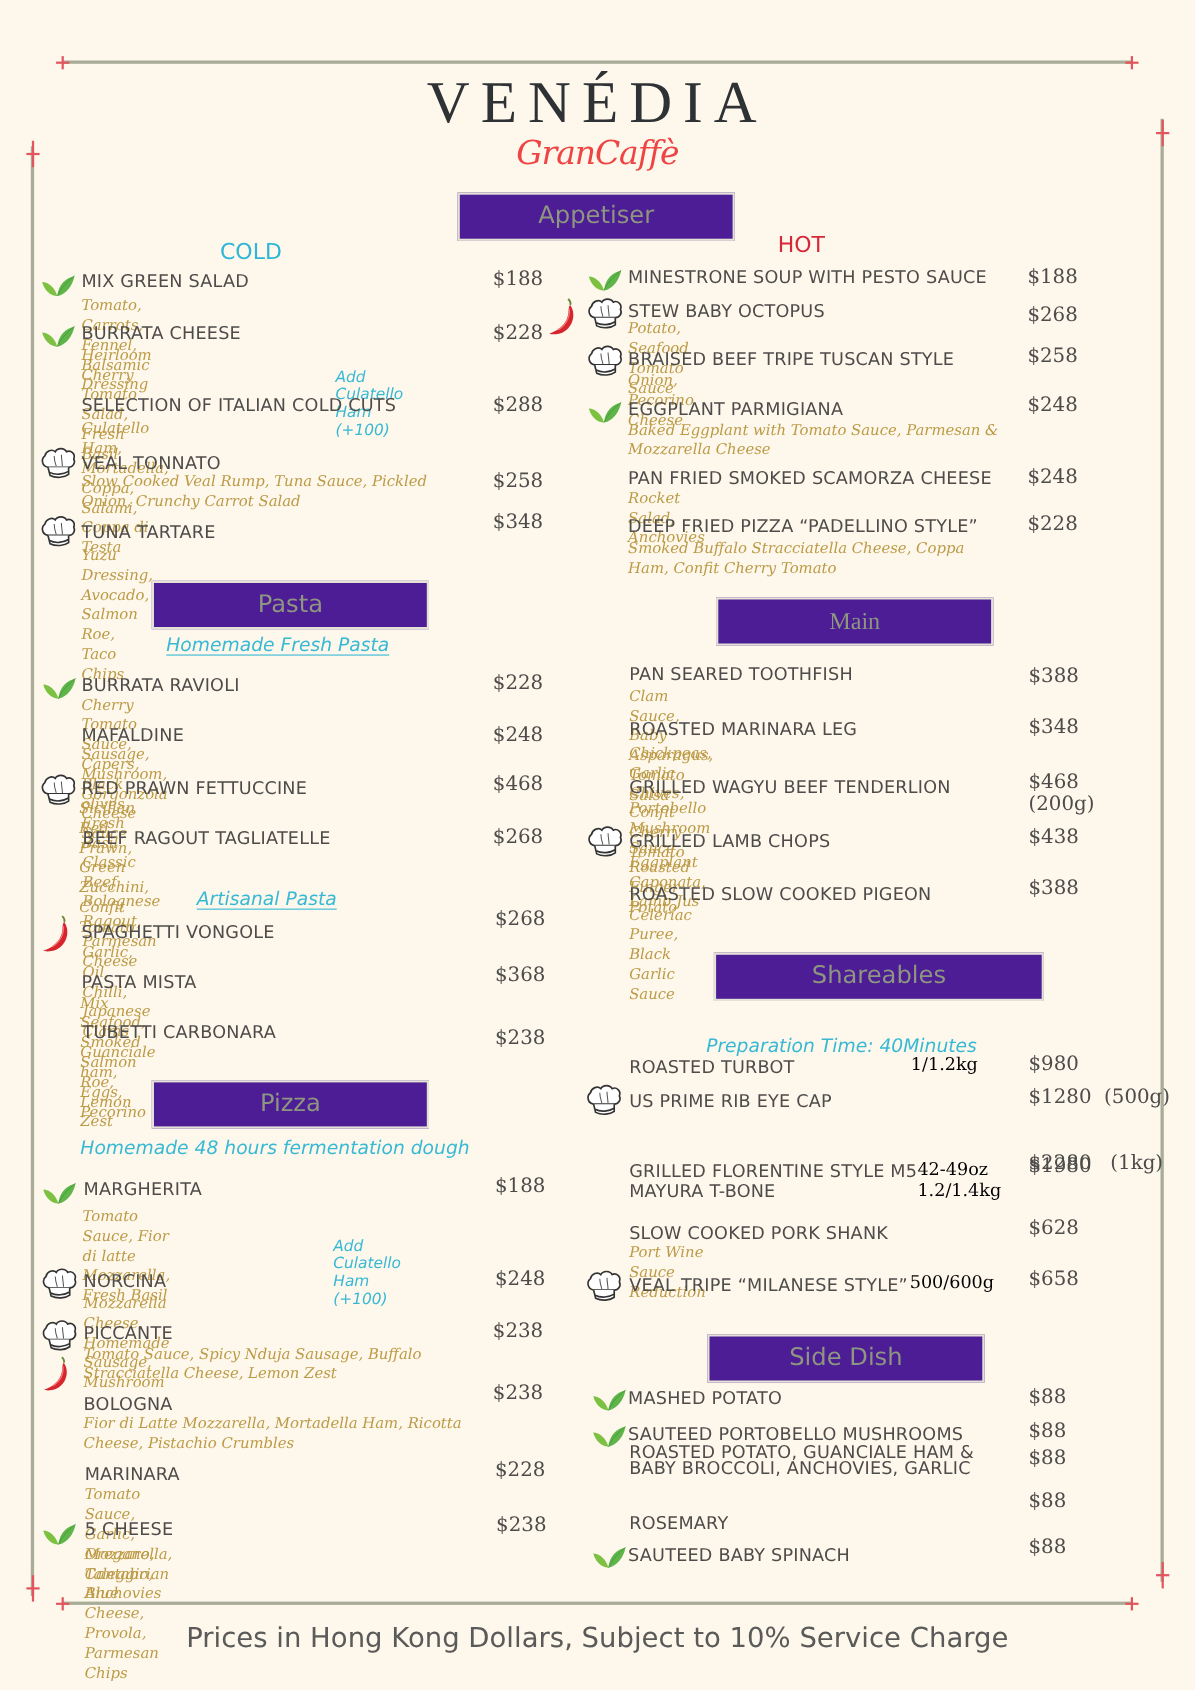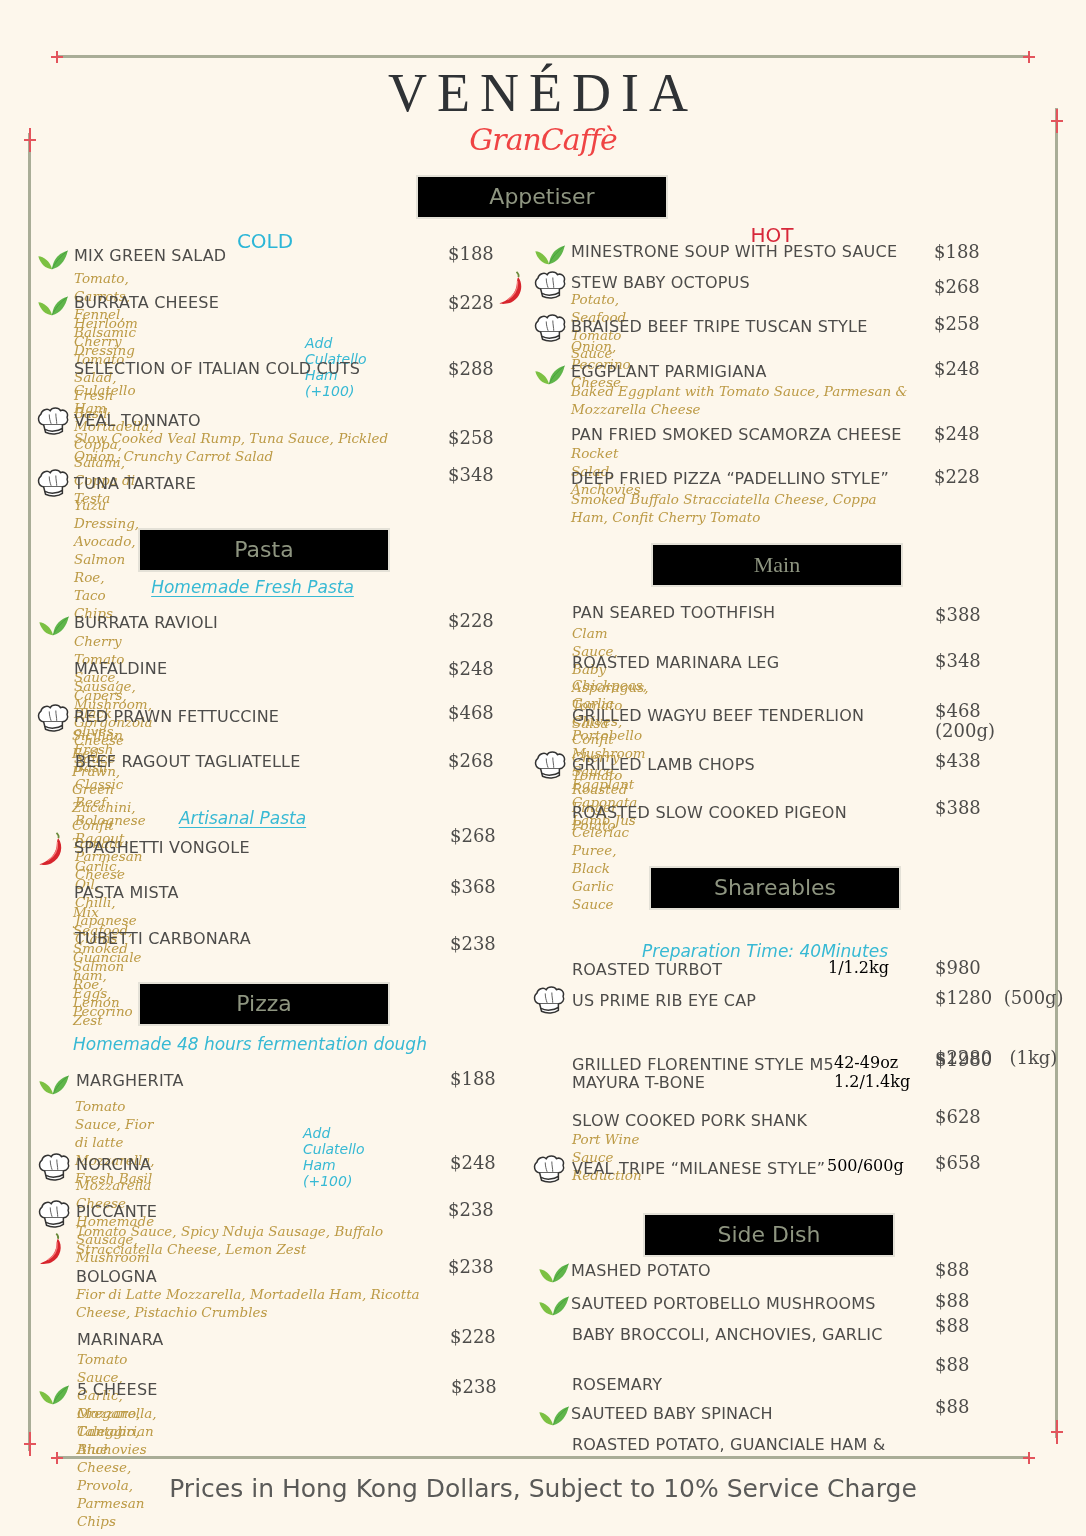--- a/index.html
+++ b/index.html
@@ -12,24 +12,24 @@
   .star { position: absolute; width: 12px; height: 12px; }
   .star::before, .star::after { content: ""; position: absolute; background: #e3545c; }
   .star::before { left: 5px; top: 0; width: 2px; height: 12px; }
   .star::after { top: 5px; left: 0; height: 2px; width: 12px; }
   .star.v::before { top: -6px; height: 24px; }
 
   .brand { position: absolute; left: 0; width: 1086px; text-align: center; }
   .brand-title { top: 62px; font-family: "Liberation Serif", serif; font-size: 54px; letter-spacing: 10px; color: #2f3235; }
   .brand-sub { top: 122px; font-family: "DejaVu Serif", serif; font-style: italic; font-size: 30px; color: #ef4444; letter-spacing: -1px; }
 
-  .sec-box { position: absolute; height: 44px; border: 2px solid #e4e1d7; background: #000000; text-align: center;
+  .sec-box { position: absolute; height: 44px; border: 2px solid #e4e1d7; background: #4c1d95; text-align: center;
              font-family: "DejaVu Sans", sans-serif; font-size: 22px; line-height: 40px; color: #8e9580; }
 
-  .sub-head { position: absolute; font-family: "DejaVu Sans", sans-serif; font-size: 20px; text-align: center; margin-top: 13px; }
+  .sub-head { position: absolute; font-family: "DejaVu Sans", sans-serif; font-size: 20px; text-align: left; }
   .cold { color: #2cb6d7; }
   .hot { color: #d7283a; }
 
   .note { position: absolute; font-family: "DejaVu Sans", sans-serif; font-style: italic; font-size: 17px; color: #37b9d4; text-align: center; }
   .note.u { text-decoration: underline; text-underline-offset: 3px; }
   .addon { position: absolute; font-family: "DejaVu Sans", sans-serif; font-style: italic; font-size: 14px; color: #37b9d4; }
 
   .item { position: absolute; }
   .name { position: absolute; font-family: "DejaVu Sans", sans-serif; font-size: 16px; letter-spacing: 0.2px; color: #4d4c4a; white-space: nowrap; line-height: 19px; }
   .desc { position: absolute; font-family: "DejaVu Serif", serif; font-style: italic; font-size: 13.5px; color: #bc9a45; line-height: 18px; }
@@ -293,21 +293,21 @@
   <div class="name" style="left:572px;top:755px">GRILLED LAMB CHOPS</div>
   <div class="desc" style="left:572px;top:775px">Eggplant Caponata, Lamb Jus</div>
   <div class="price" style="left:935px;top:751px">$438</div>
 </div>
 <div class="item">
   <div class="name" style="left:572px;top:803px">ROASTED SLOW COOKED PIGEON</div>
   <div class="desc" style="left:572px;top:823px">Celeriac Puree, Black Garlic Sauce</div>
   <div class="price" style="left:935px;top:798px">$388</div>
 </div>
 
-<div class="sec-box" style="left:649px; top:866px; width:252px;">Shareables</div>
+<div class="sec-box" style="left:649px; top:866px; width:300px;">Shareables</div>
 <div class="note" style="left:630px; top:917px; width:270px;margin-top:24px;">Preparation Time: 40Minutes</div>
 
 <div class="item">
   <div class="name" style="left:572px;top:960px">ROASTED TURBOT</div>
   <div class="wt" style="left:828px;top:959px">1/1.2kg</div>
   <div class="price" style="left:935px;top:958px">$980</div>
 </div>
 <div class="item">
   <svg class="icon" style="left:532px;top:985px;width:34px;height:30px">
       <use href="#hat"></use>
@@ -351,21 +351,21 @@
       <use href="#leaf"></use>
     </svg>
   <div class="name" style="left:571px;top:1294px">SAUTEED PORTOBELLO MUSHROOMS</div>
   <div class="price" style="left:935px;top:1291px">$88</div>
 </div>
 <div class="item">
   <div class="name" style="left:572px;top:1325px">BABY BROCCOLI, ANCHOVIES, GARLIC</div>
   <div class="price" style="left:935px;top:1316px">$88</div>
 </div>
 <div class="item">
-  <div class="name" style="left:572px;top:1435px">ROASTED POTATO, GUANCIALE HAM &amp;</div>
+  <div class="name" style="left:572px;top:1310px">ROASTED POTATO, GUANCIALE HAM &amp;</div>
   <div class="name" style="left:572px;top:1375px">ROSEMARY</div>
   <div class="price" style="left:935px;top:1355px">$88</div>
 </div>
 <div class="item">
   <svg class="icon" style="left:537px;top:1405px;width:34px;height:22px">
       <use href="#leaf"></use>
     </svg>
   <div class="name" style="left:571px;top:1404px">SAUTEED BABY SPINACH</div>
   <div class="price" style="left:935px;top:1397px">$88</div>
 </div>

